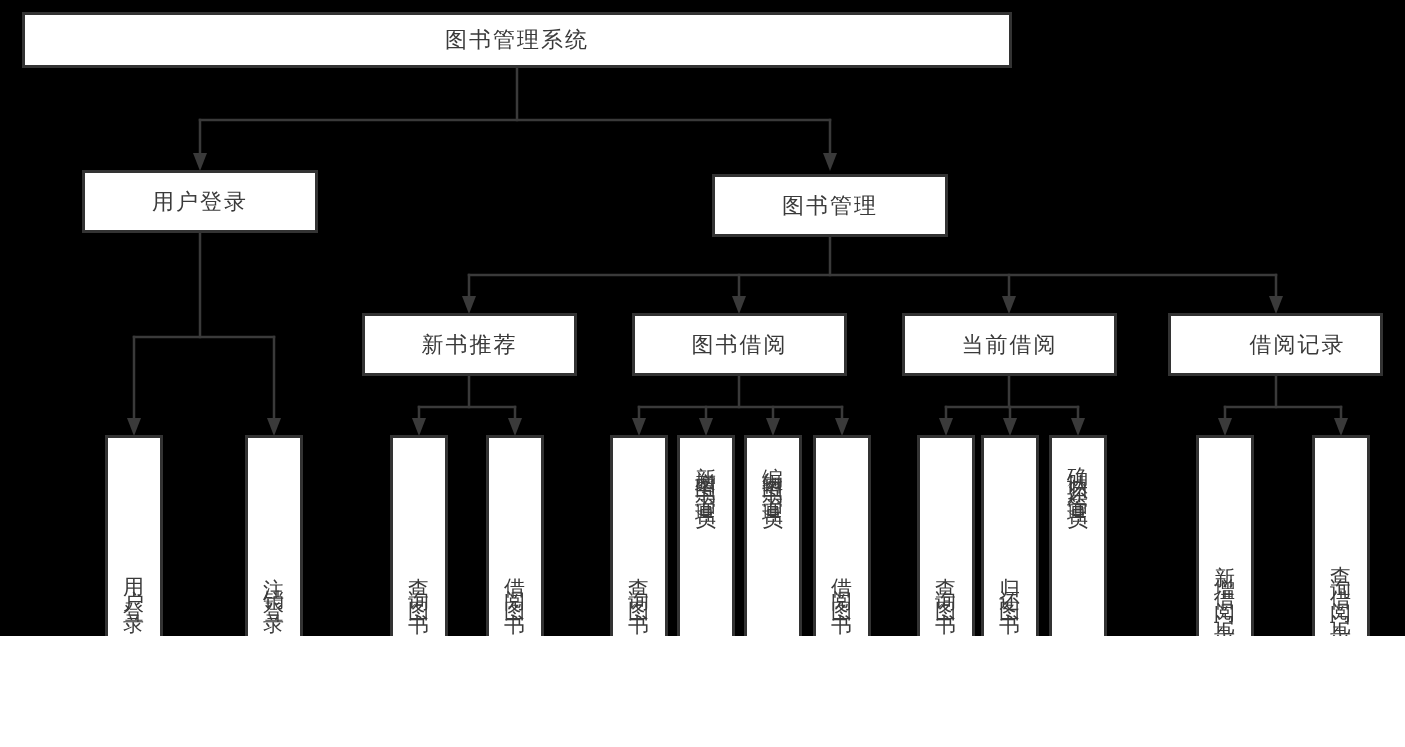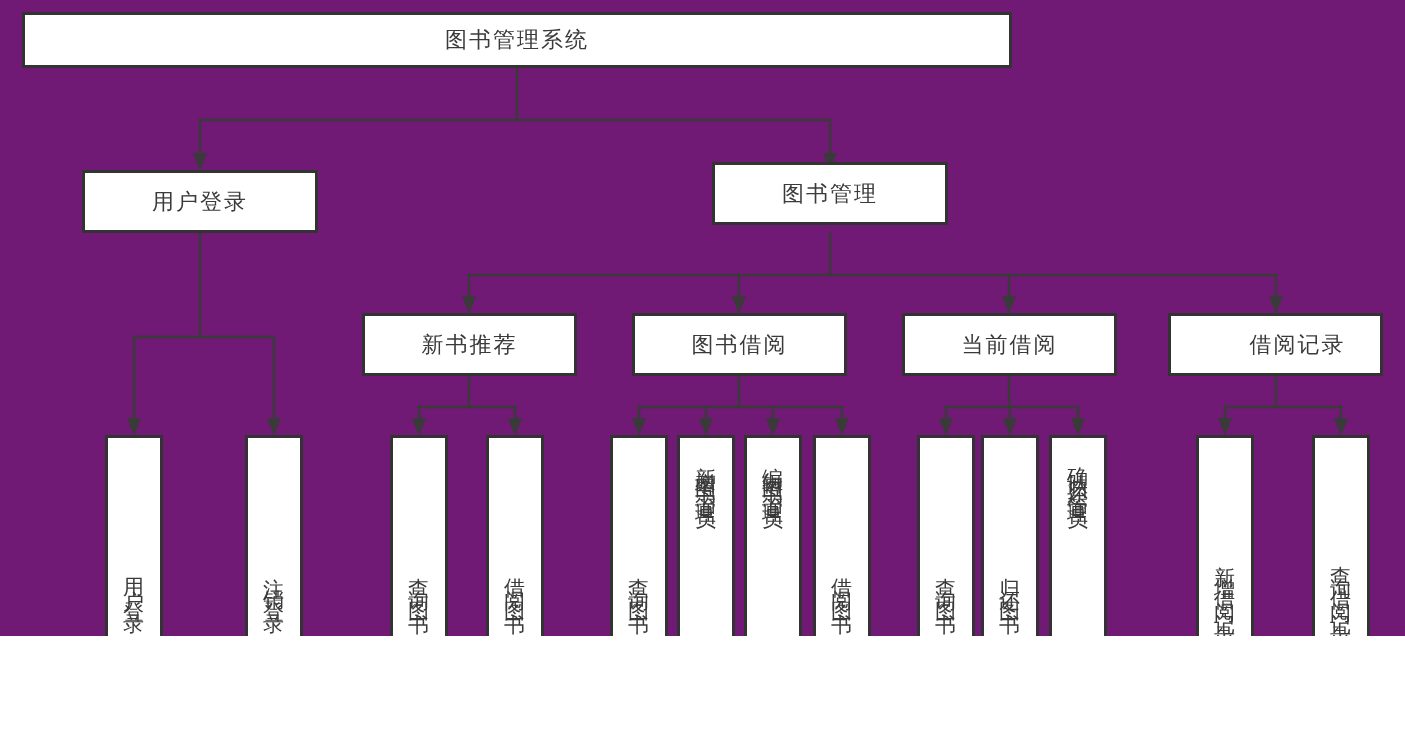--- a/index.html
+++ b/index.html
@@ -5,21 +5,21 @@
   html, body {
     margin: 0;
     padding: 0;
     background: #ffffff;
     font-family: "Liberation Sans", "DejaVu Sans", sans-serif;
   }
   .canvas {
     position: relative;
     width: 1405px;
     height: 636px;
-    background: #701a75;
+    background: #000000;
     overflow: hidden;
   }
   .connector-layer {
     position: absolute;
     left: 0;
     top: 0;
     z-index: 1;
   }
   .node {
     position: absolute;
@@ -143,21 +143,21 @@
         <polygon stroke="none" points="1225,436 1218,418 1232,418"></polygon>
         <line x1="1341" y1="407" x2="1341" y2="420"></line>
         <polygon stroke="none" points="1341,436 1334,418 1348,418"></polygon>
       </g>
     </g>
   </svg>
 
   <div class="node hbox" style="left:22px; top:12px; width:990px; height:56px;">图书管理系统</div>
 
   <div class="node hbox" style="left:82px; top:170px; width:236px; height:63px;">用户登录</div>
-  <div class="node hbox" style="left:712px; top:162px; width:236px; height:63px;">图书管理</div>
+  <div class="node hbox" style="left:712px; top:174px; width:236px; height:63px;">图书管理</div>
 
   <div class="node hbox" style="left:362px; top:313px; width:215px; height:63px;">新书推荐</div>
   <div class="node hbox" style="left:632px; top:313px; width:215px; height:63px;">图书借阅</div>
   <div class="node hbox" style="left:902px; top:313px; width:215px; height:63px;text-align:center;">当前借阅</div>
   <div class="node hbox" style="left:1168px; top:313px; width:215px; height:63px;padding-left:44px;">借阅记录</div>
 
   <div class="node leaf" style="left:105px;">用户登录</div>
   <div class="node leaf" style="left:245px;">注销登录</div>
 
   <div class="node leaf" style="left:390px;">查询图书</div>

